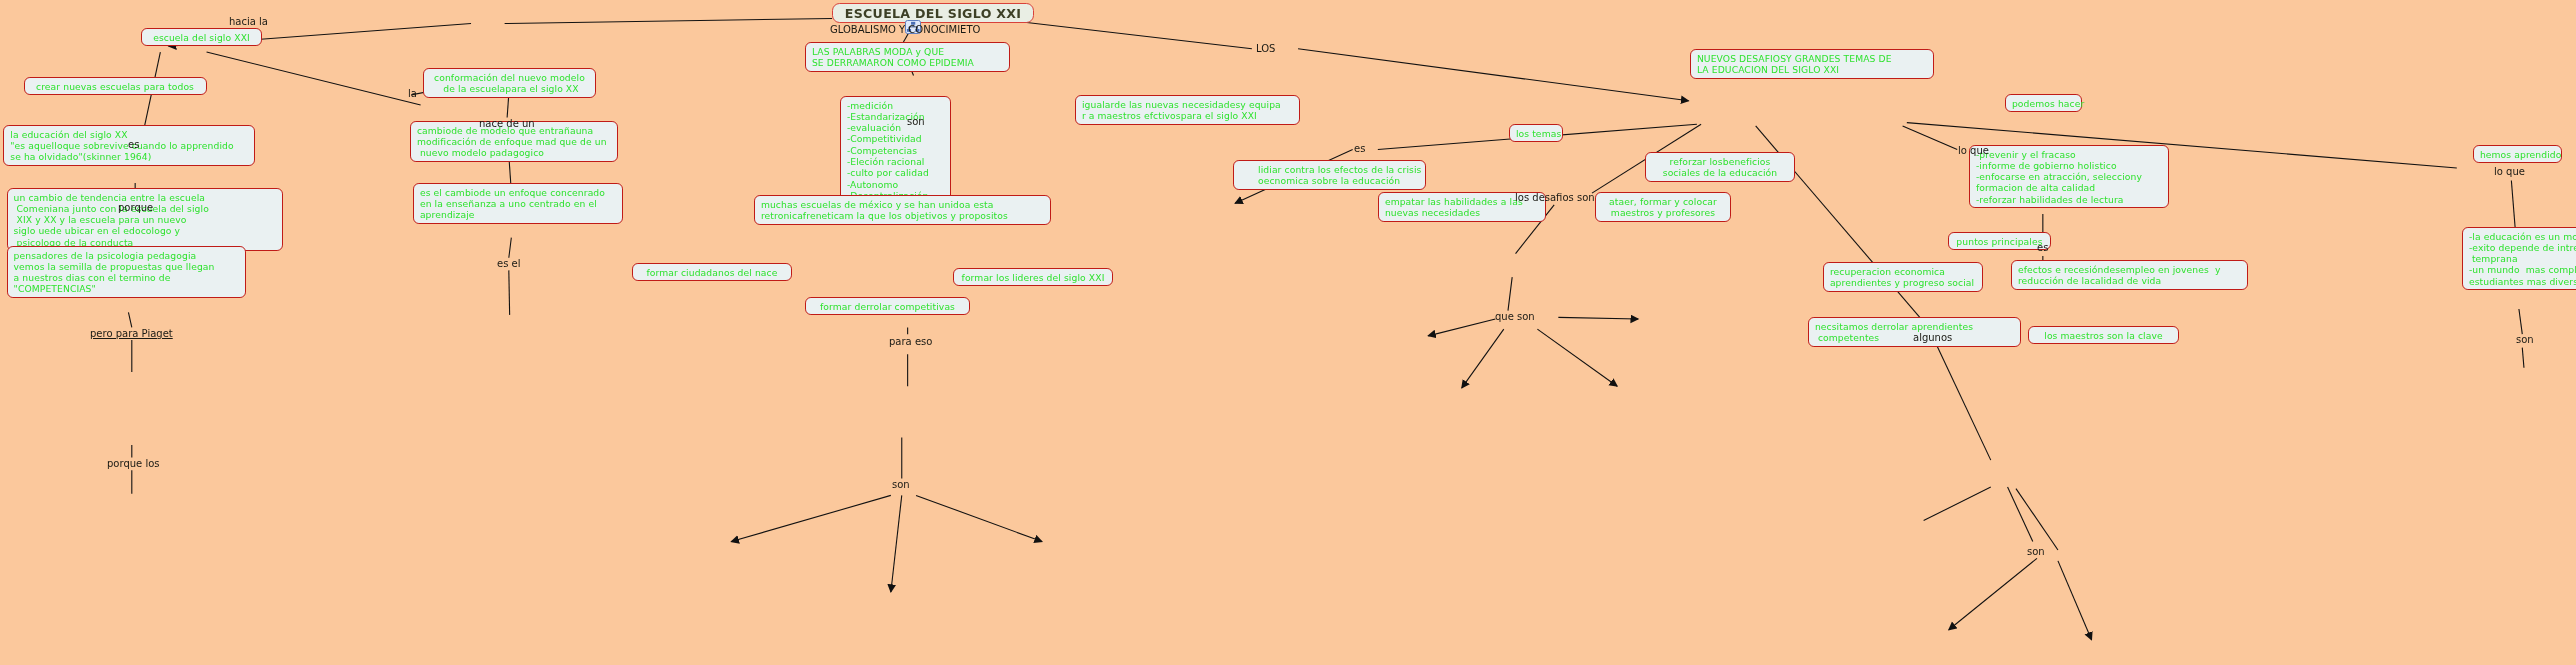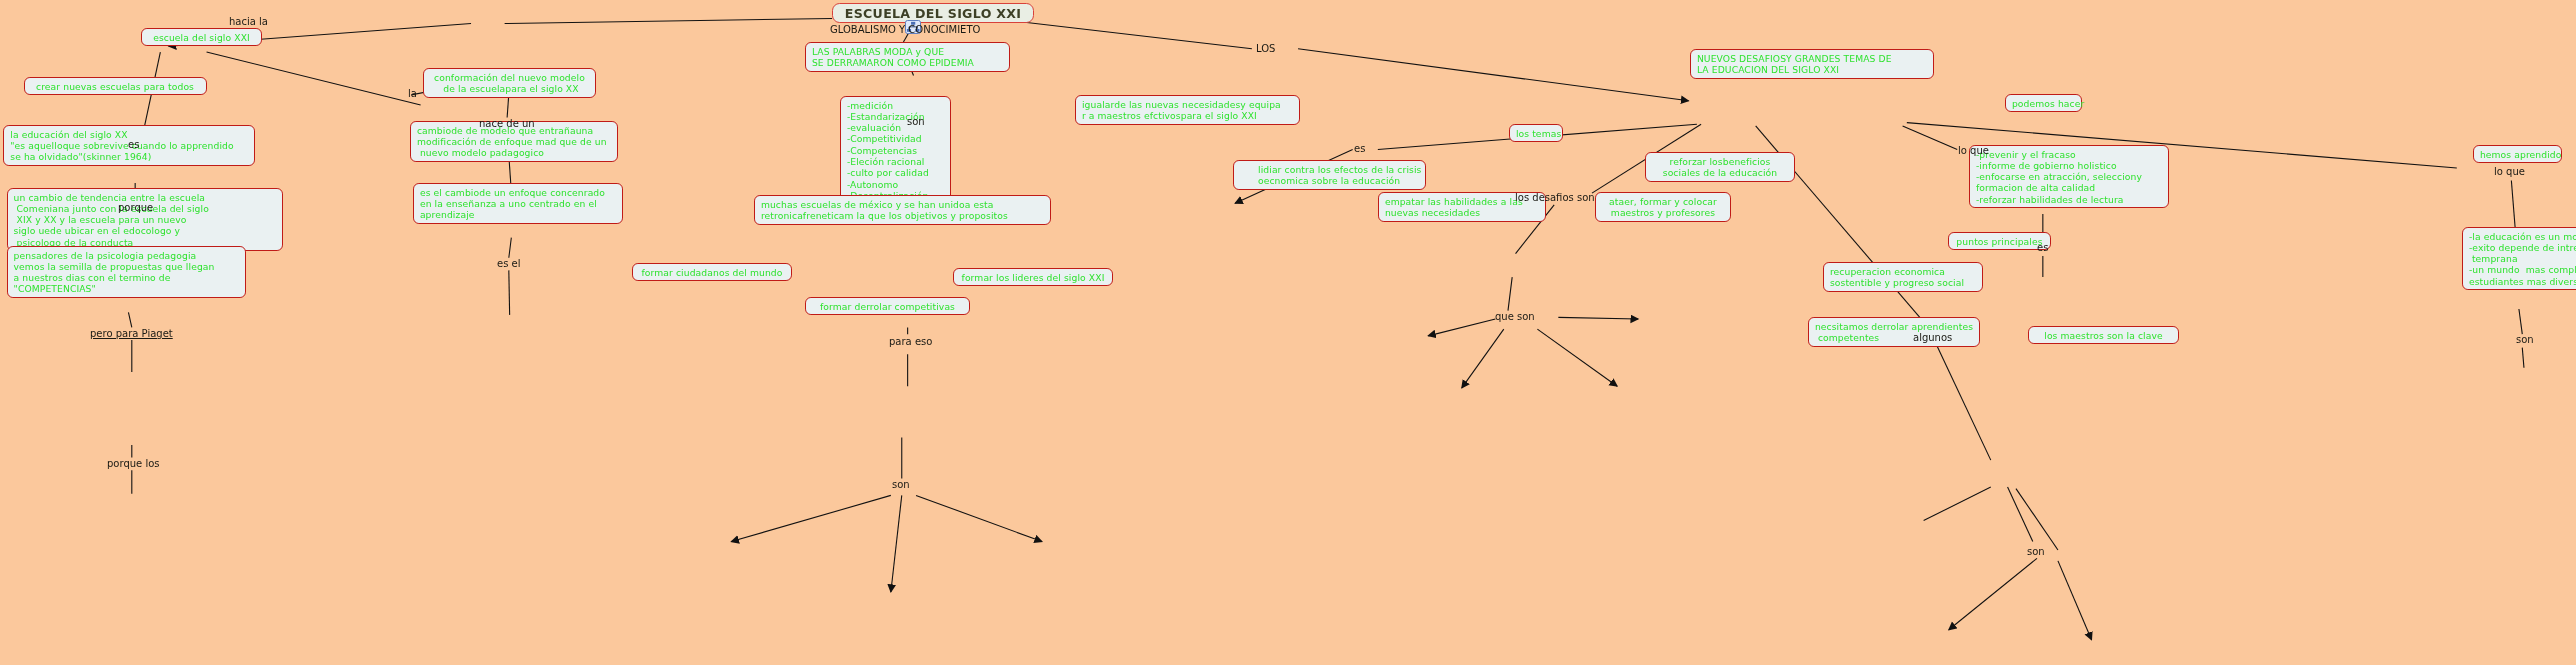--- a/index.html
+++ b/index.html
@@ -200,21 +200,21 @@
 -Competitividad
 -Competencias
 -Eleción racional
 -culto por calidad
 -Autonomo
 -Desentralización</div>
 
   <div class="node" style="left:754px;top:195px;width:297px;">muchas escuelas de méxico y se han unidoa esta
 retronicafreneticam la que los objetivos y propositos</div>
 
-  <div class="node center" style="left:632px;top:263px;width:160px;">formar ciudadanos del mundo</div>
+  <div class="node center" style="left:632px;top:263px;width:160px;">formar ciudadanos del nace</div>
 
   <div class="node center" style="left:953px;top:268px;width:160px;">formar los lideres del siglo XXI</div>
 
   <div class="node center" style="left:805px;top:297px;width:165px;">formar derrolar competitivas</div>
 
   <div class="node" style="left:1075px;top:95px;width:225px;">igualarde las nuevas necesidadesy equipa
 r a maestros efctivospara el siglo XXI</div>
 
   <div class="node" style="left:1690px;top:49px;width:244px;">NUEVOS DESAFIOSY GRANDES TEMAS DE
 LA EDUCACION DEL SIGLO XXI</div>
@@ -229,24 +229,26 @@
 
   <div class="node" style="left:1378px;top:192px;width:168px;">empatar las habilidades a las
 nuevas necesidades</div>
 
   <div class="node center" style="left:1595px;top:192px;width:136px;">ataer, formar y colocar
 maestros y profesores</div>
 
   <div class="node center" style="left:1948px;top:232px;width:103px;">puntos principales</div>
 
   <div class="node" style="left:1823px;top:262px;width:160px;">recuperacion economica
-sostentible y progreso social</div>
-
-
-  <div class="node" style="left:1808px;top:317px;width:172px;">necsitamos derrolar aprendientes
+aprendientes y progreso social</div>
+
+  <div class="node" style="left:2011px;top:260px;width:237px;">efectos e recesióndesempleo en jovenes  y
+reducción de lacalidad de vida</div>
+
+  <div class="node" style="left:1808px;top:317px;width:213px;">necsitamos derrolar aprendientes
  competentes</div>
 
   <div class="node center" style="left:2028px;top:326px;width:151px;">los maestros son la clave</div>
 
   <div class="node center" style="left:2005px;top:94px;width:77px;">podemos hacer</div>
 
   <div class="node" style="left:1969px;top:145px;width:200px;">-prevenir y el fracaso
 -informe de gobierno holistico
 -enfocarse en atracción, selecciony
 formacion de alta calidad

